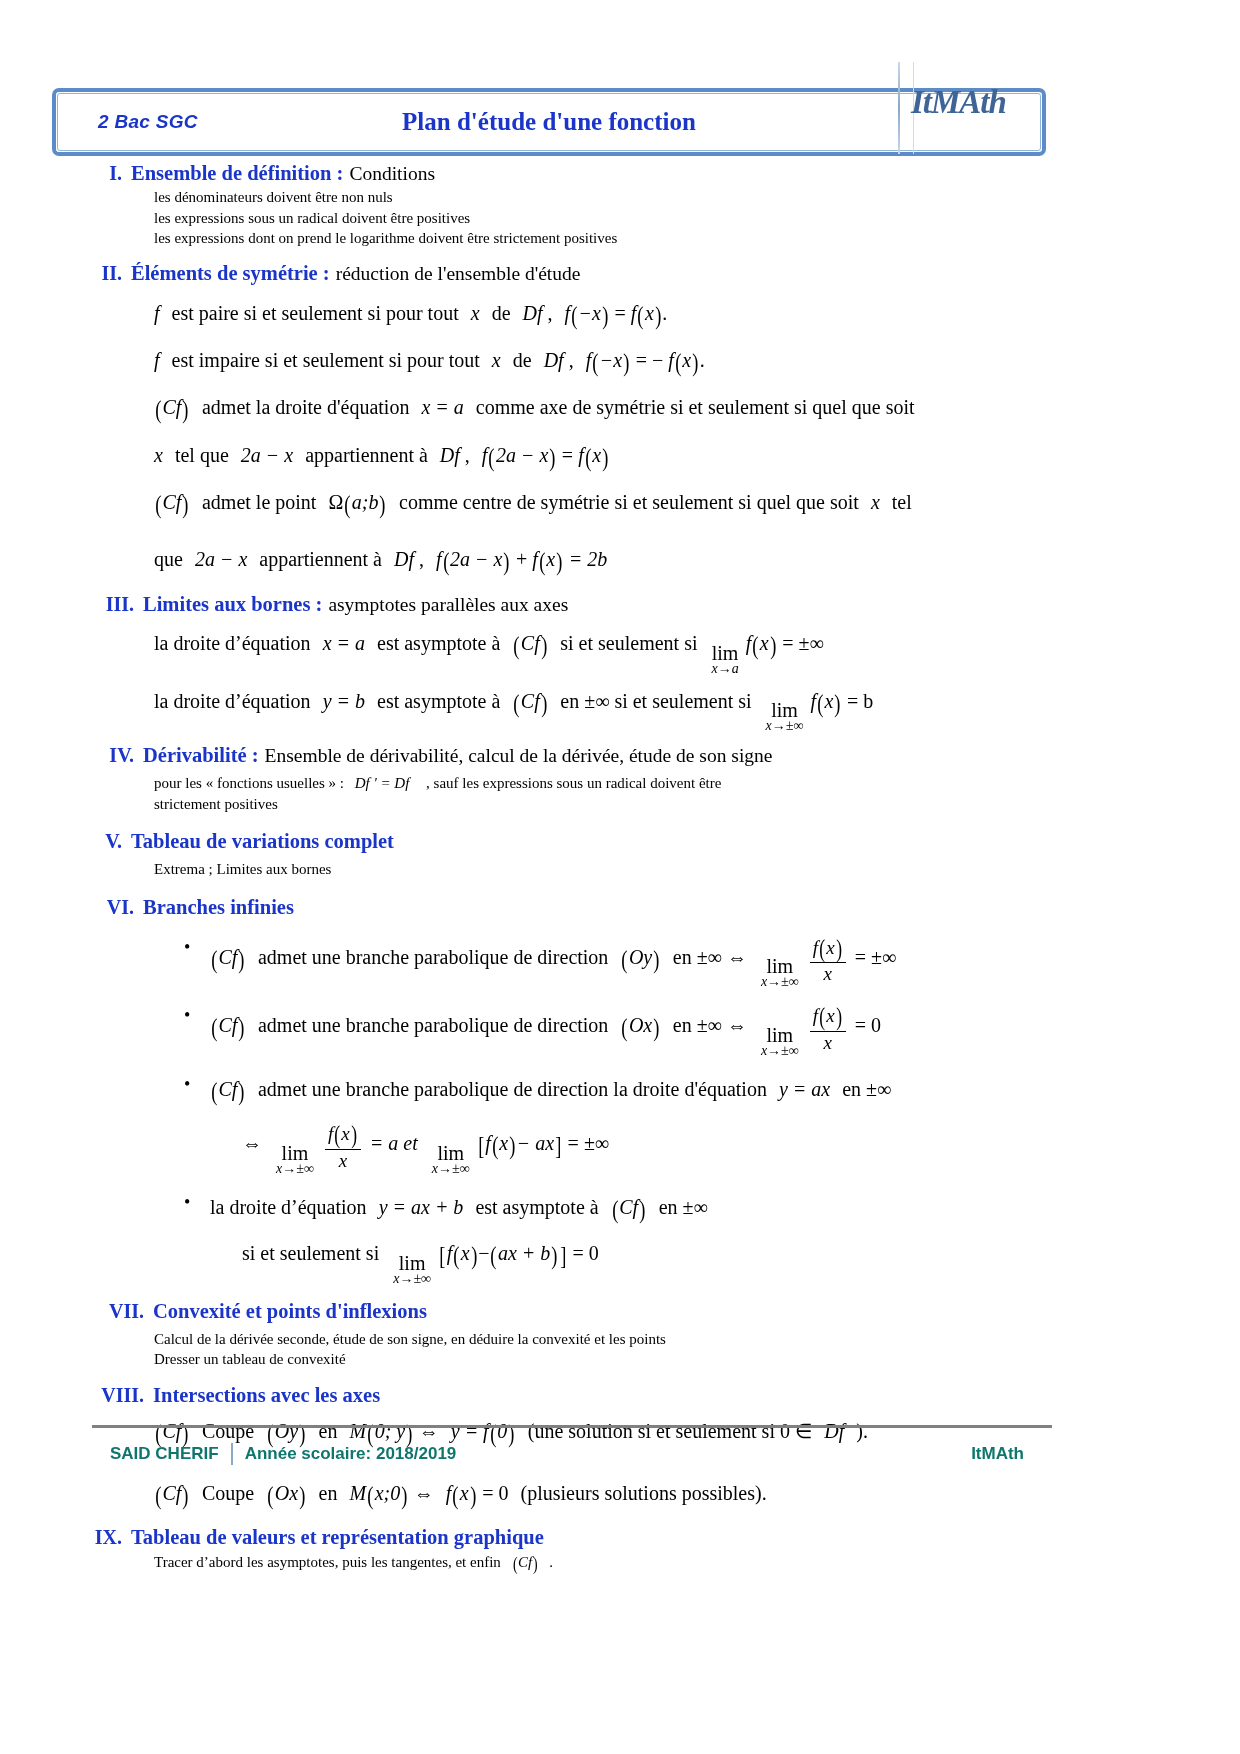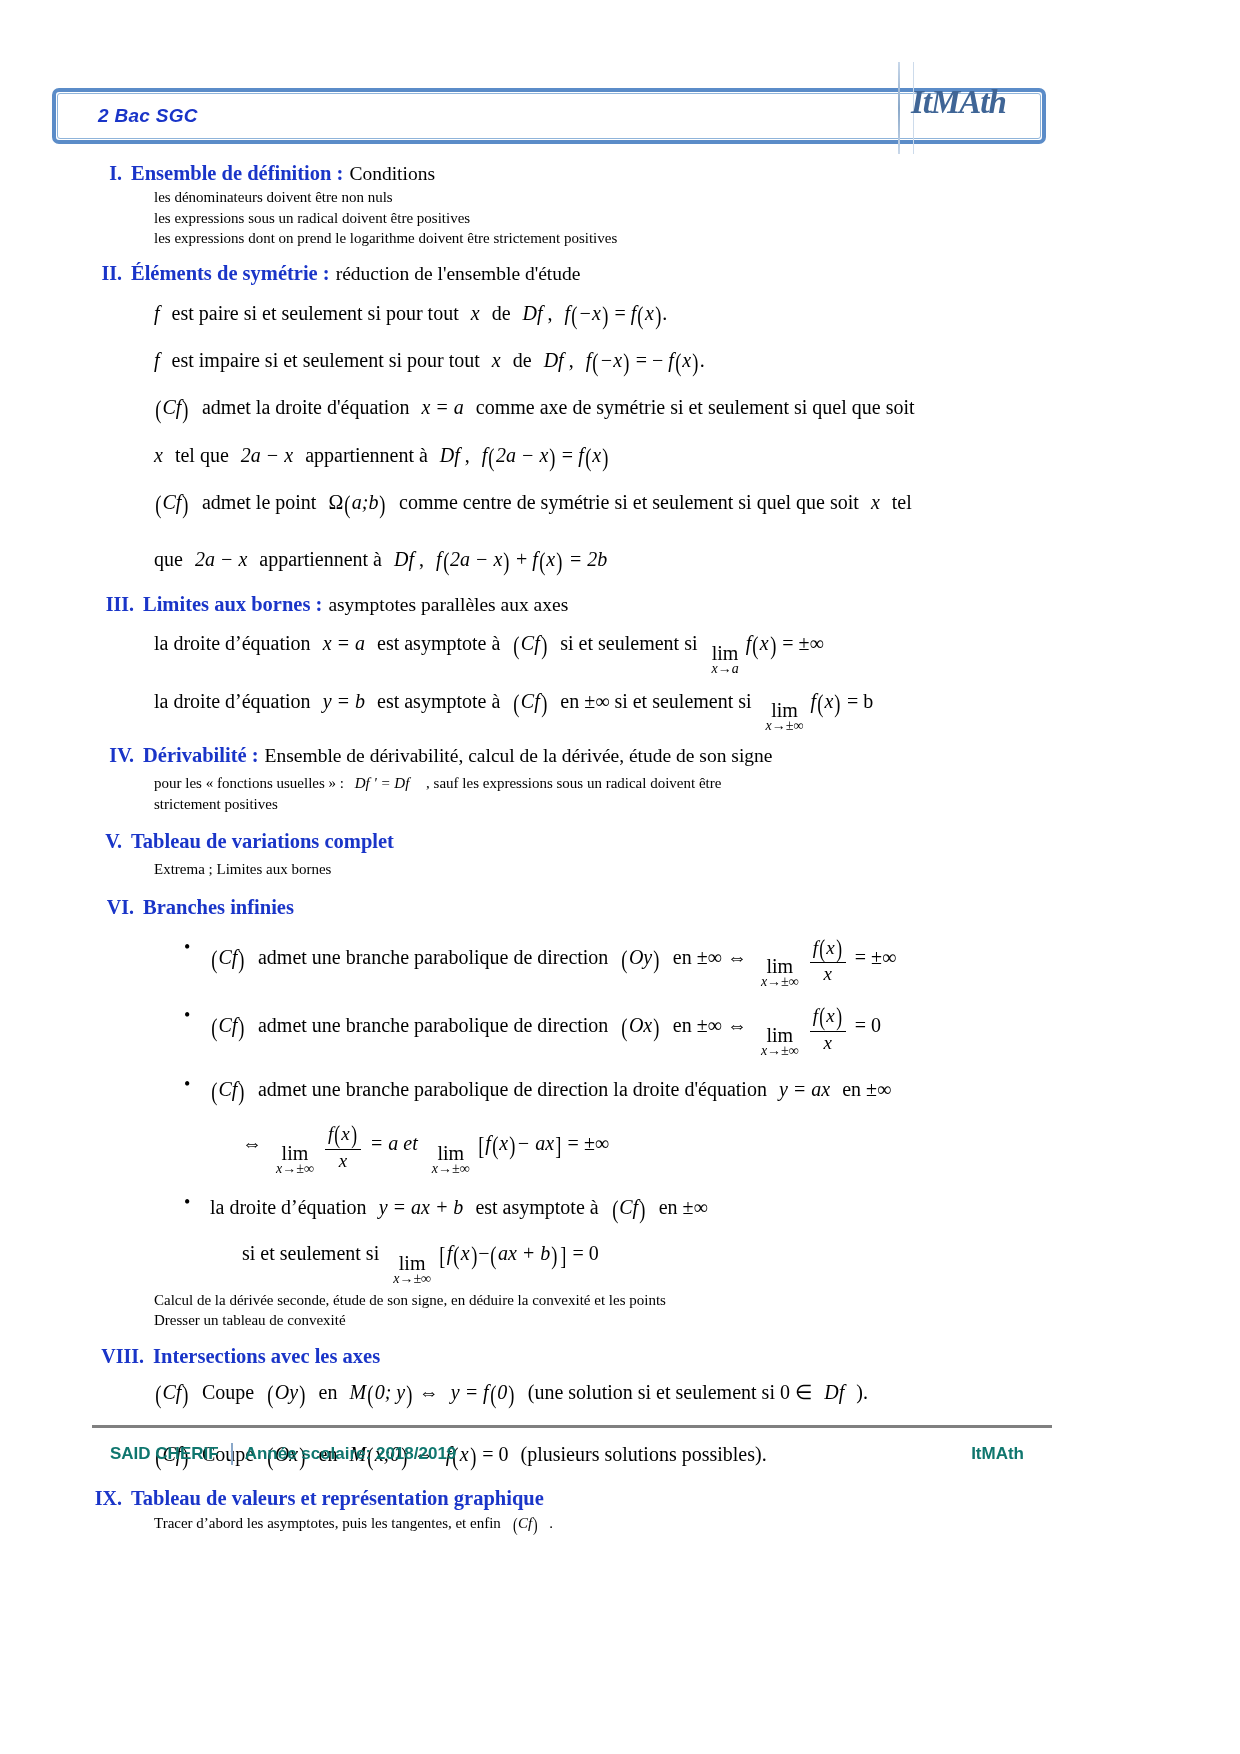--- a/index.html
+++ b/index.html
@@ -21,21 +21,21 @@
     inset: 0;
     padding: 0;
   }
 
   
   .header-wrap {
     position: absolute;
     top: 88px;
     left: 52px;
     width: 994px;
-    height: 56px;
+    height: 68px;
   }
   .header-outer {
     position: absolute;
     inset: 0;
     border: 4px solid #5b8cc8;
     border-radius: 7px;
     background: #ffffff;
     box-sizing: border-box;
   }
   .header-inner {
@@ -252,20 +252,21 @@
 </style>
 </head>
 <body>
 
 <div class="page">
 
   <div class="header-wrap">
     <div class="header-outer"></div>
     <div class="header-inner">
       <div class="hdr-left">2 Bac  SGC</div>
+      <div class="hdr-center">Plan d'étude d'une fonction</div>
     </div>
   </div>
   <div class="logo-box">
     <div class="logo-vline"></div>
     <div class="logo-vline2"></div>
     <div class="logo-text">ItMAth</div>
   </div>
 
   <div class="content">
 
@@ -478,20 +479,24 @@
     <div class="cont-line">
       <span>si et seulement si</span><span class="sp"></span>
       <span class="limit">
         <span class="lim-op">lim</span>
         <span class="lim-sub">x→±∞</span>
       </span>
       <span class="bigparen">[</span><span class="mi">f</span><span class="bigparen">(</span><span class="mi">x</span><span class="bigparen">)</span><span>−</span><span class="bigparen">(</span><span class="mi">ax + b</span><span class="bigparen">)</span><span class="bigparen">]</span>
       <span>= 0</span>
     </div>
 
+    <div class="sec" style="margin-top:12px">
+      <span class="sec-num w-lg">VII.</span>
+      <span class="sec-title">Convexité et points d'inflexions</span>
+    </div>
     <div class="line" style="margin-top:4px">Calcul de la dérivée seconde, étude de son signe, en déduire la convexité et les points</div>
     <div class="line">Dresser un tableau de convexité</div>
 
     <div class="sec" style="margin-top:12px">
       <span class="sec-num w-lg">VIII.</span>
       <span class="sec-title">Intersections avec les axes</span>
     </div>
 
     <div class="mline" style="margin-top:6px;margin-bottom:6px">
       <span class="bigparen">(</span><span class="mi">Cf</span><span class="bigparen">)</span><span class="sp"></span>

